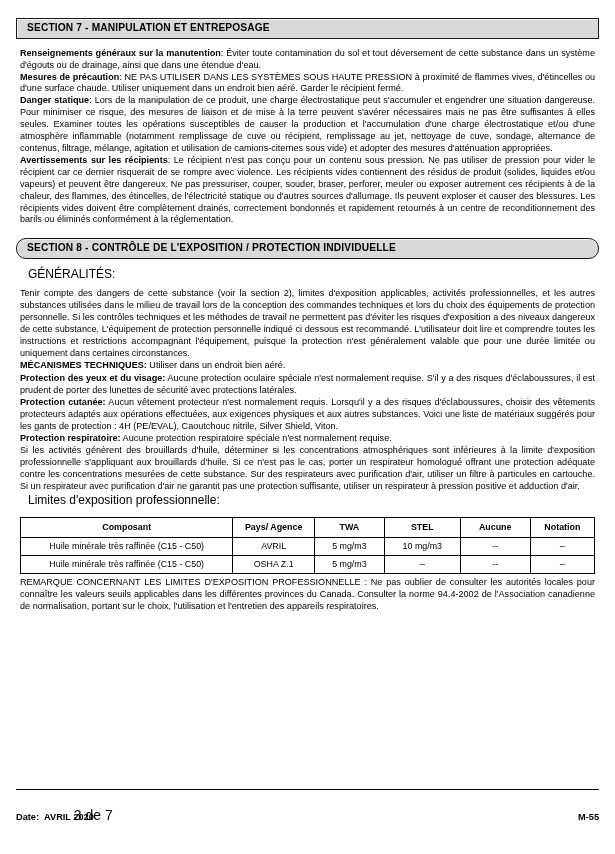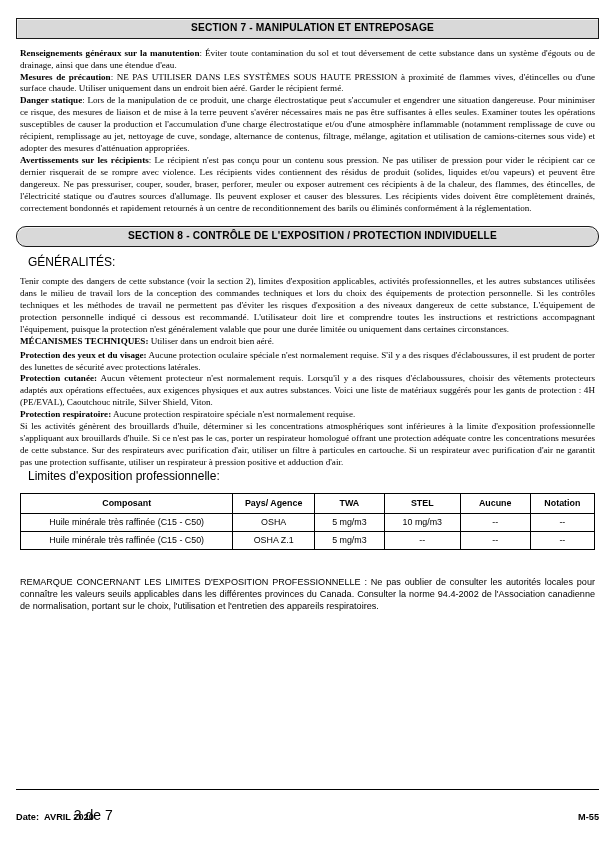--- a/index.html
+++ b/index.html
@@ -26,37 +26,35 @@
   .section-bar {
     border: 1.5px solid #1a1a1a;
     background: #d9d9d9;
     box-shadow: inset 0 1px 0 #f2f2f2, inset 1px 0 0 #ececec;
     padding: 3px 0 3px 10px;
     font-size: 10.2px;
     font-weight: bold;
     letter-spacing: 0.15px;
     line-height: 1.25;
     margin: 4px 0 0 0;
-    text-align: center;
   }
   .section7-bar { margin-top: 2px; }
   .section8-bar { margin-top: 0px; border-radius: 10px; }
 
   .body-block {
     margin: 9px 0 0 0;
     padding: 0 4px 0 4px;
   }
   p.para {
     margin: 0 0 0 0;
     font-size: 9.1px;
     line-height: 11.9px;
     text-align: justify;
     text-justify: inter-word;
     hyphens: none;
-    font-family: Liberation Serif, serif;
   }
   p.para + p.para { margin-top: 0; }
   p.gap { margin-top: 10px; }
   b.lead { font-weight: bold; }
 
   h3.heading {
     margin: 8px;
     font-size: 12px;
     font-weight: normal;
     line-height: 12px;
@@ -85,21 +83,21 @@
     padding-bottom: 4px;
   }
   col.c-comp { width: 37.0%; }
   col.c-pays { width: 14.2%; }
   col.c-twa  { width: 12.2%; }
   col.c-stel { width: 13.2%; }
   col.c-plaf { width: 12.2%; }
   col.c-nota { width: 11.2%; }
 
   .remark {
-    margin-top: 26px;
+    margin-top: 2px;
     padding: 0 4px;
   }
   .remark p {
     margin: 0;
     font-size: 9.1px;
     line-height: 12.2px;
     text-align: justify;
   }
 
   .footer {
@@ -179,21 +177,21 @@
           <th>Pays/ Agence</th>
           <th>TWA</th>
           <th>STEL</th>
           <th>Aucune</th>
           <th>Notation</th>
         </tr>
       </thead>
       <tbody>
         <tr>
           <td>Huile minérale très raffinée (C15 - C50)</td>
-          <td>OSHA</td>
+          <td>AVRIL</td>
           <td>5 mg/m3</td>
           <td>10 mg/m3</td>
           <td>--</td>
           <td>--</td>
         </tr>
         <tr>
           <td>Huile minérale très raffinée (C15 - C50)</td>
           <td>OSHA Z.1</td>
           <td>5 mg/m3</td>
           <td>--</td>

